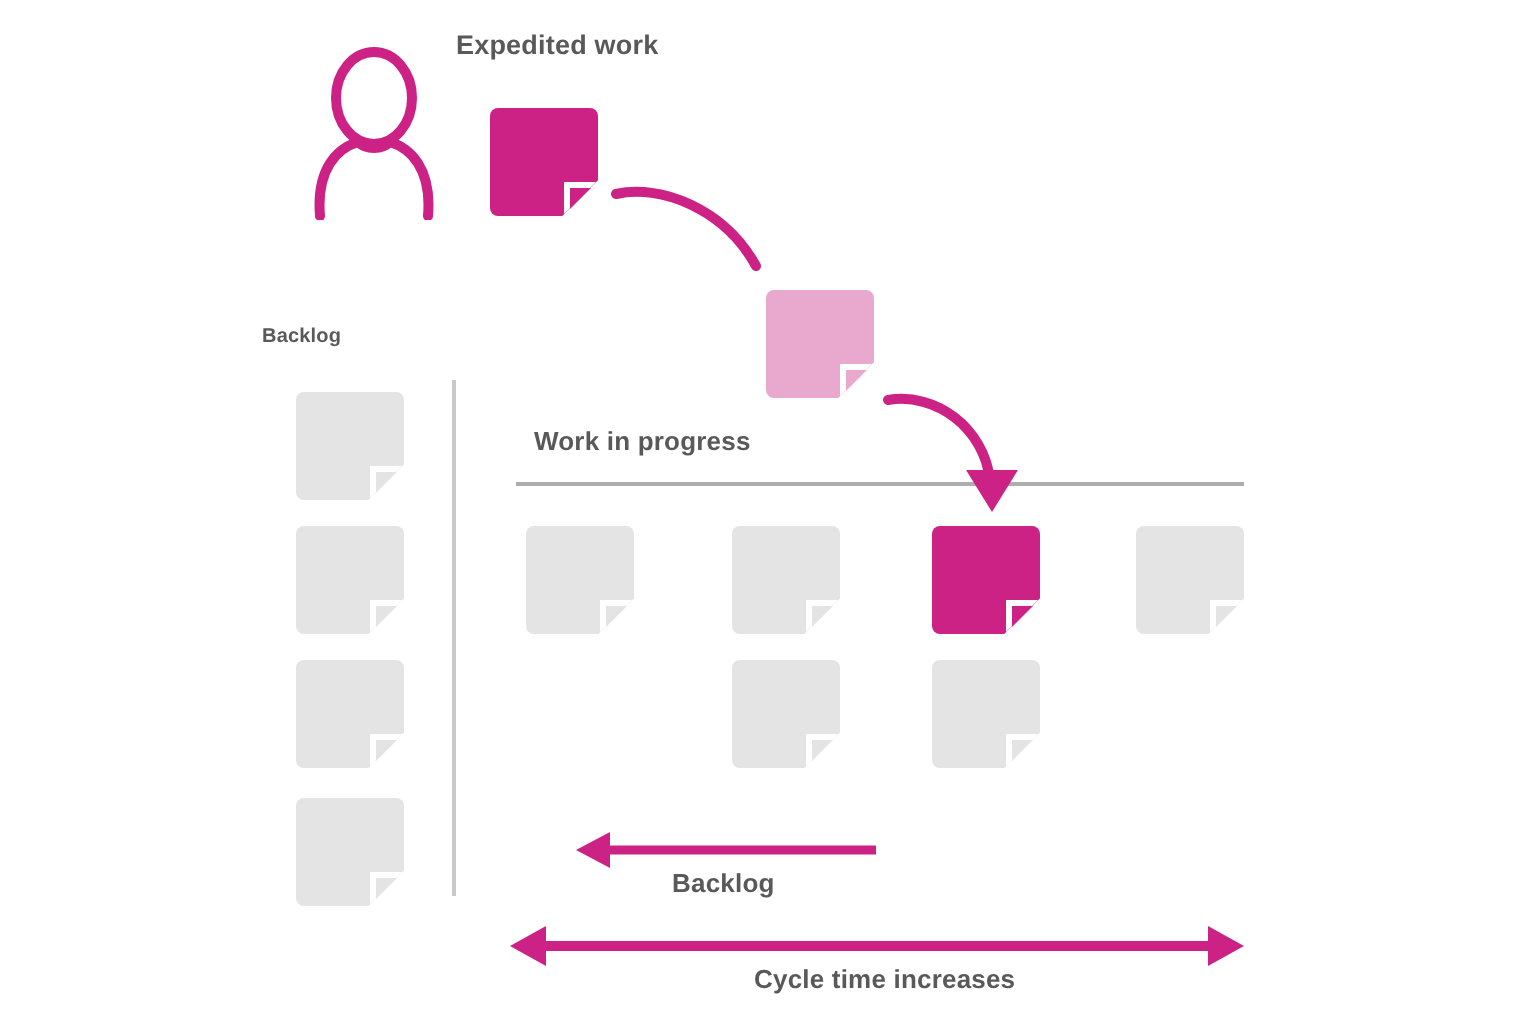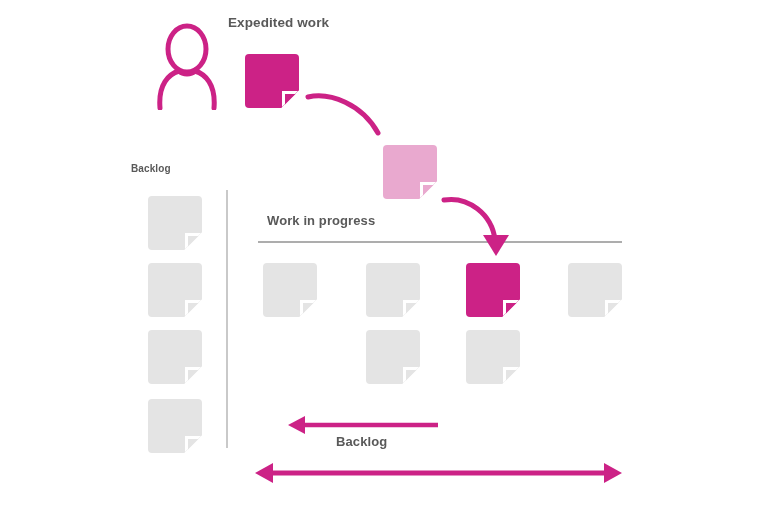--- a/index.html
+++ b/index.html
@@ -83,20 +83,21 @@
     <svg viewBox="0 0 80 88" width="80" height="88" aria-hidden="true">
       <ellipse cx="40" cy="27" rx="19" ry="23" fill="none" stroke="#cc2286" stroke-width="5"></ellipse>
       <path d="M 13 86 C 11 62 22 52 32 49 C 36 53 44 53 48 49 C 58 52 69 62 67 86" fill="none" stroke="#cc2286" stroke-width="5" stroke-linecap="round"></path>
     </svg>
   </div>
 
   <div class="lbl" id="label-expedited">Expedited work</div>
   <div class="lbl" id="label-backlog">Backlog</div>
   <div class="lbl" id="label-wip">Work in progress</div>
   <div class="lbl" id="label-delayed">Backlog</div>
+  <div class="lbl" id="label-cycle">Cycle time increases</div>
 
   <div class="divider-v"></div>
   <div class="divider-h"></div>
 
   <div class="note" style="left:245px; top:54px;">
     <svg viewBox="0 0 54 54" aria-hidden="true">
       <path d="M4 0 H50 A4 4 0 0 1 54 4 V36 L36 54 H4 A4 4 0 0 1 0 50 V4 A4 4 0 0 1 4 0 Z" fill="#cc2286"></path>
       <path d="M54 36 L36 54 V40 A4 4 0 0 1 40 36 Z" fill="#cc2286"></path>
       <path d="M37 37 H53 L37 53 Z" fill="#ffffff"></path>
       <path d="M40 40 H50.5 L40 50.5 Z" fill="#cc2286"></path>

